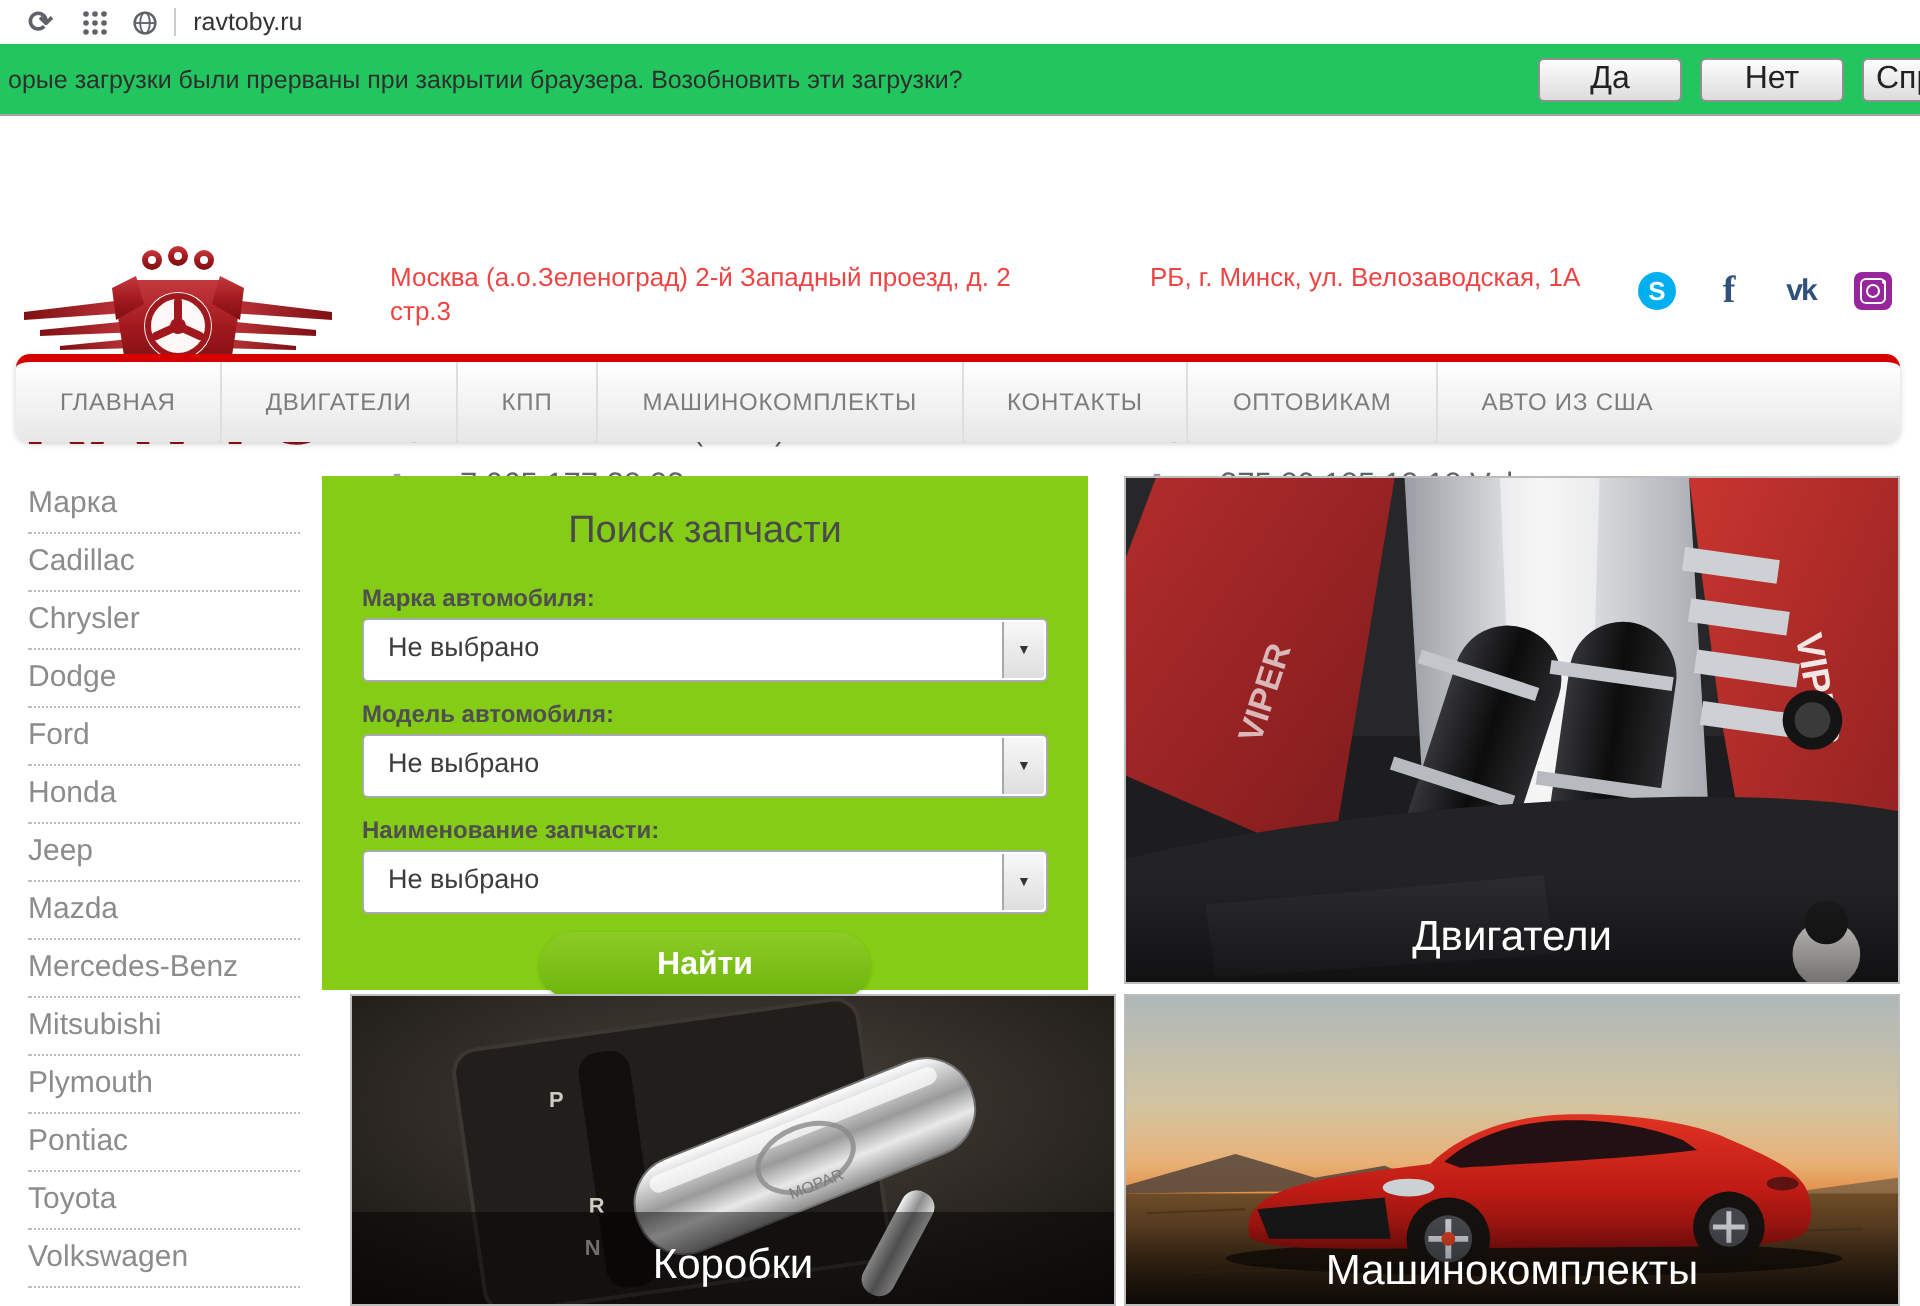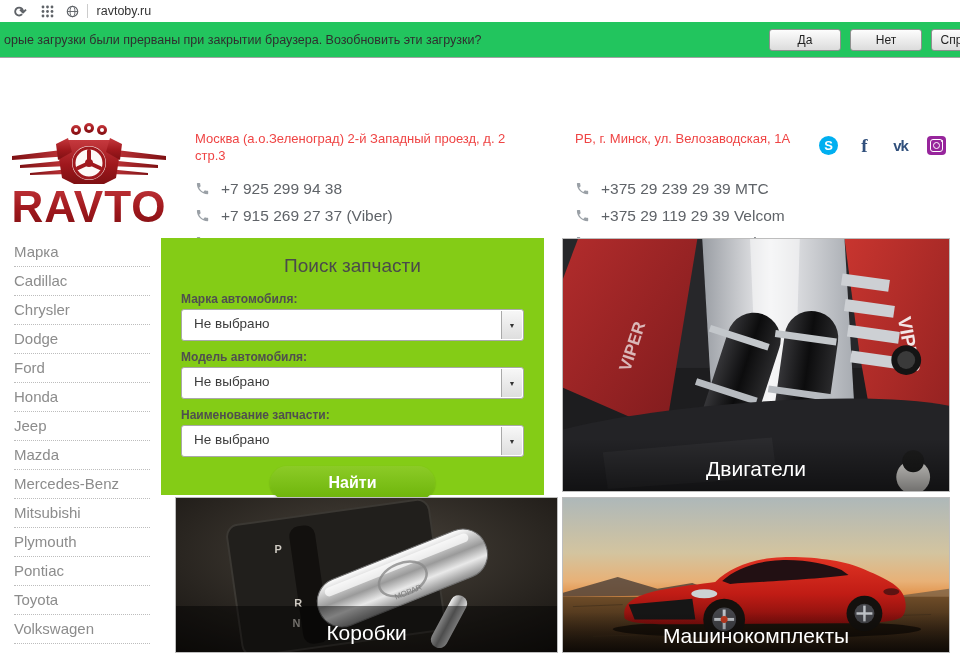--- a/index.html
+++ b/index.html
@@ -15,21 +15,21 @@
   .globe{width:13px;height:13px;}
   .url-divider{width:1px;height:14px;background:#ccc;margin:0 9px 0 8px;}
   .url-text{font-size:12.5px;color:#333;}
 
   
   .notify-bar{position:absolute;left:0;top:22px;width:960px;height:36px;background:#22c55e;
               border-bottom:1px solid #a3a3a3;display:flex;align-items:center;box-sizing:border-box;}
   .notify-text{font-size:12.5px;color:#2f2f2f;margin-left:4px;white-space:nowrap;}
   .notify-buttons{position:absolute;right:-43px;top:7px;display:flex;}
   .nbtn{width:72px;height:22px;margin-left:9px;border:1px solid #8f8f8f;border-radius:3px;
-        background:linear-gradient(#fdfdfd,#dcdcdc);font-size:12px;color:#222;
+        background:linear-gradient(#fdfdfd,#dcdcdc);font-size:16px;color:#222;
         font-family:"Liberation Sans",sans-serif;cursor:pointer;}
 
   
   .header{position:absolute;left:0;top:58px;width:960px;height:119px;background:#fff;}
   .logo{position:absolute;left:8px;top:64px;width:162px;height:106px;cursor:pointer;}
   .contact-col{position:absolute;top:72px;}
   .col-moscow{left:195px;width:330px;}
   .col-minsk{left:575px;width:300px;}
   .addr{font-size:13px;line-height:17px;color:#ef4444;margin-bottom:11px;min-height:34px;}
   .phone-row{display:flex;align-items:center;height:27px;color:#5f6368;font-size:15.5px;}
@@ -225,20 +225,29 @@
       <span class="soc fb">f</span>
       <span class="soc vk">vk</span>
       <span class="soc insta">
         <span class="cam"></span>
         <span class="lens"></span>
         <span class="dot"></span>
       </span>
     </div>
   </div>
 
+  <div class="nav">
+    <a>ГЛАВНАЯ</a>
+    <a>ДВИГАТЕЛИ</a>
+    <a>КПП</a>
+    <a>МАШИНОКОМПЛЕКТЫ</a>
+    <a>КОНТАКТЫ</a>
+    <a>ОПТОВИКАМ</a>
+    <a>АВТО ИЗ США</a>
+  </div>
 
   <ul class="sidebar">
     <li>Марка</li>
     <li>Cadillac</li>
     <li>Chrysler</li>
     <li>Dodge</li>
     <li>Ford</li>
     <li>Honda</li>
     <li>Jeep</li>
     <li>Mazda</li>

